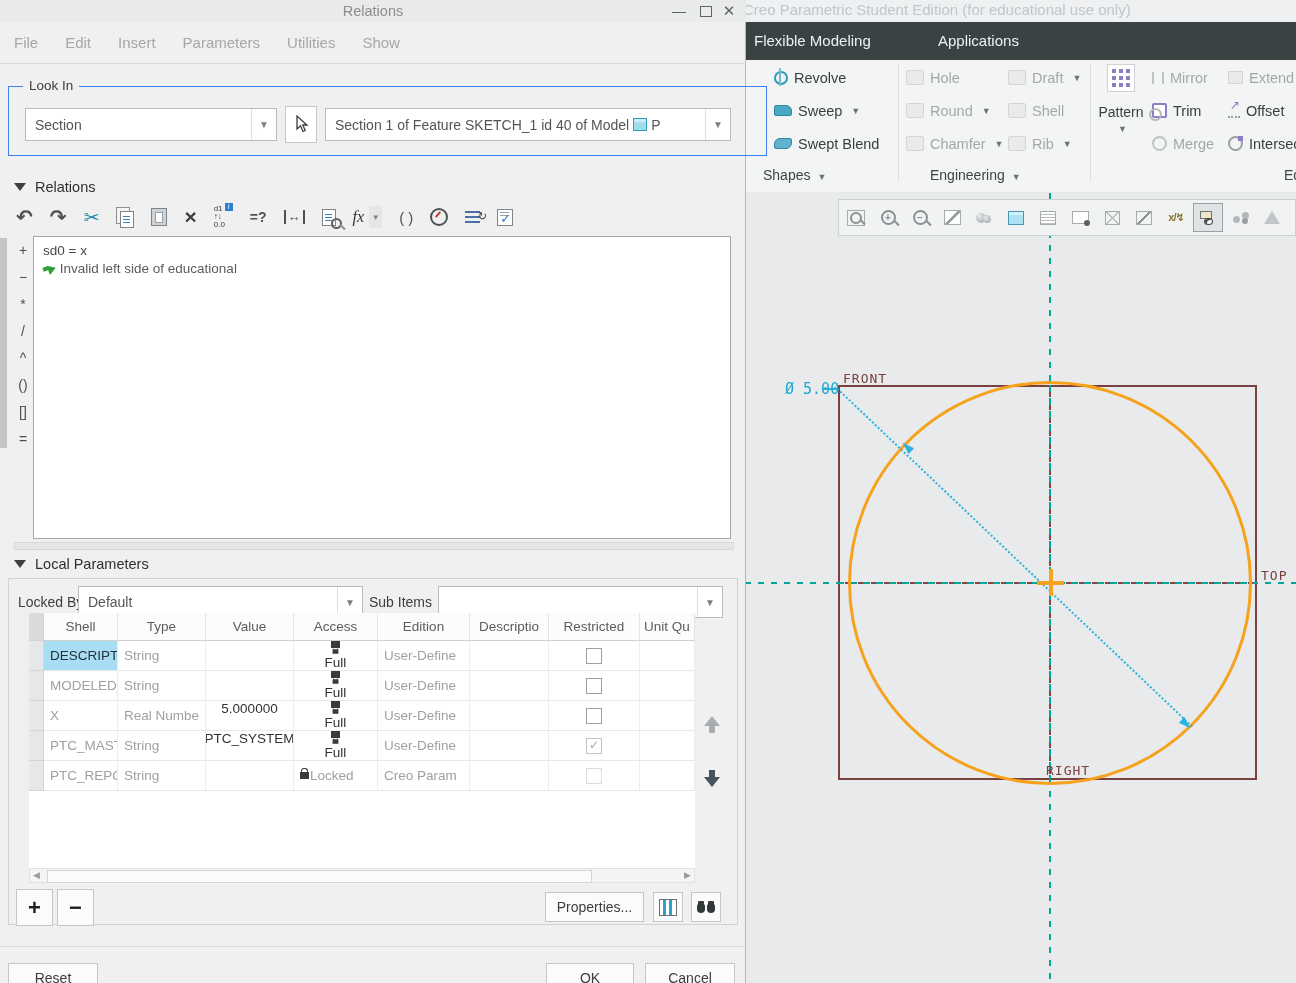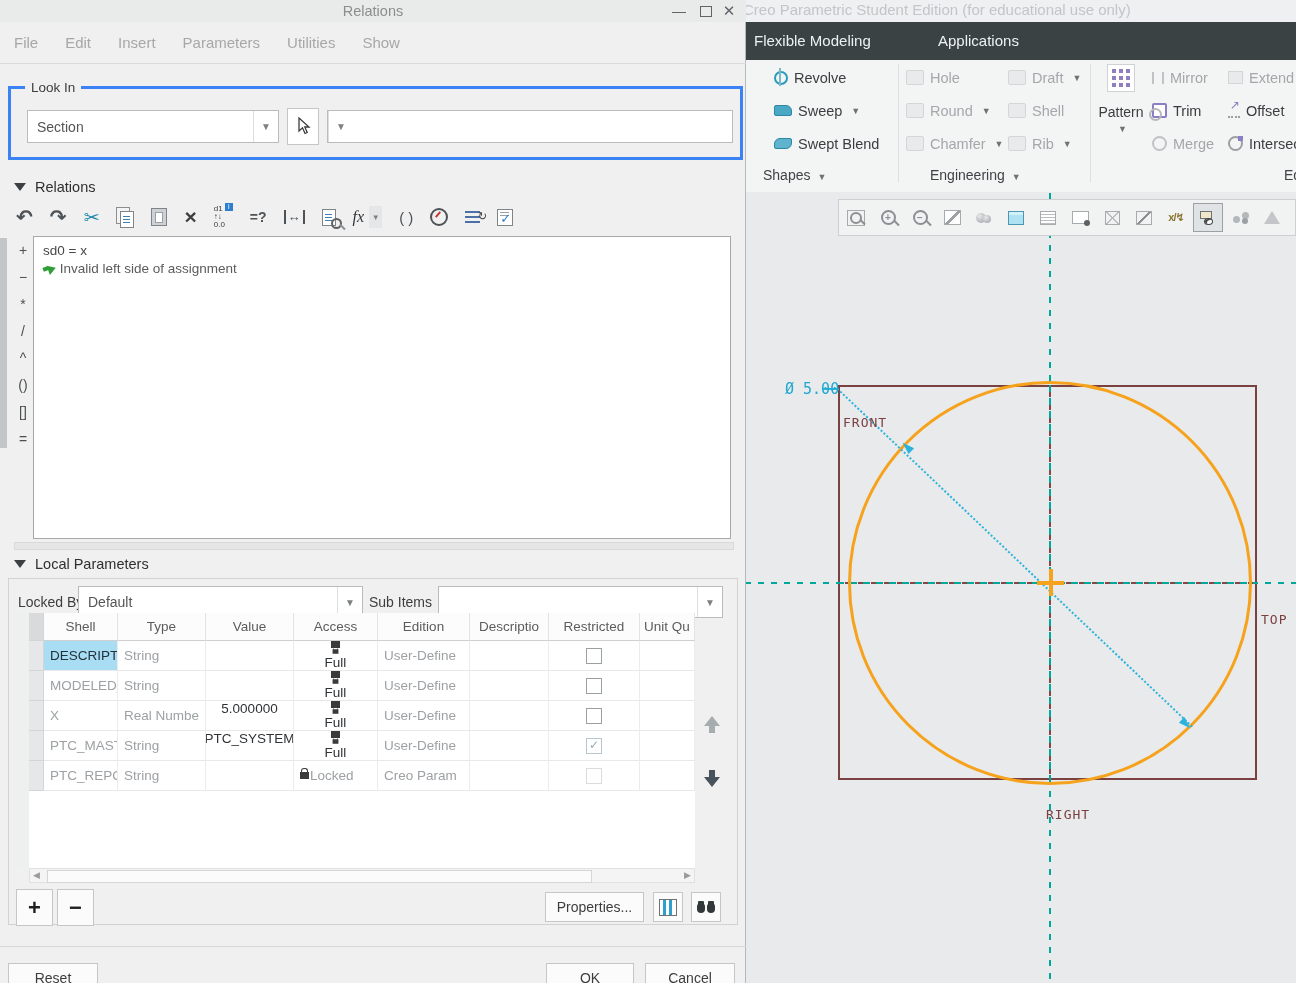--- a/index.html
+++ b/index.html
@@ -78,31 +78,31 @@
       repeating-linear-gradient(#00a79b 0 6px,transparent 6px 13px),
       repeating-linear-gradient(transparent 0 7px,#8a4444 7px 12px,transparent 12px 13px);}
   .sk-square{left:838px;top:193px;width:419px;height:395px;border:2px solid #7b4040;box-sizing:border-box;}
   .sk-circle{left:848px;top:189px;width:404px;height:404px;border:3px solid #f6a21c;border-radius:50%;box-sizing:border-box;}
   .sk-cross-h{left:1037px;top:389px;width:27px;height:4px;background:#f6a21c;}
   .sk-cross-v{left:1049px;top:377px;width:4px;height:27px;background:#f6a21c;}
   .dim-diag{left:838px;top:196px;width:490px;border-top:2px dotted #2ab3dc;transform:rotate(43.6deg);transform-origin:0 0;}
   .dim-arrow-ul{left:901px;top:251px;width:0;height:0;border-right:12px solid #2ab3dc;border-top:4px solid transparent;border-bottom:4px solid transparent;transform:rotate(43.6deg);}
   .dim-arrow-lr{left:1180px;top:528px;width:0;height:0;border-left:12px solid #2ab3dc;border-top:4px solid transparent;border-bottom:4px solid transparent;transform:rotate(43.6deg);}
   .dim-leader{left:823px;top:196px;width:14px;height:2px;background:#2ab3dc;}
-  .cad-label{font-family:"DejaVu Sans Mono",monospace;font-size:13px;color:#7b4040;letter-spacing:1px;margin-top:44px;}
+  .cad-label{font-family:"DejaVu Sans Mono",monospace;font-size:13px;color:#7b4040;letter-spacing:1px;}
   .dim-text{left:785px;top:188px;font-size:15px;color:#1fa8d0;font-family:"DejaVu Sans Mono",monospace;}
   
   .dialog{left:0;top:0;width:746px;height:983px;background:#f0f0f0;border-right:1px solid #b5b8ba;box-sizing:border-box;z-index:20;}
   .dlg-titlebar{left:0;top:0;width:746px;height:22px;background:#e9eaea;text-align:center;}
   .dlg-title{font-size:14.5px;color:#8d8d8d;line-height:22px;}
   .wc{position:absolute;top:0;height:22px;width:22px;text-align:center;line-height:22px;color:#606468;font-size:14px;}
   .wc-max{top:6px;width:10px;height:9px;border:1.5px solid #606468;line-height:0;}
   .menubar{left:0;top:22px;width:746px;height:42px;border-bottom:1px solid #dadada;display:flex;align-items:center;padding-left:14px;gap:27px;box-sizing:border-box;}
   .menu-item{font-size:15px;color:#a7a7a7;}
-  .fieldset{border:3px solid #3b82f6;}
+  .fieldset{border:1px solid #3b82f6;padding-left:28px;}
   .legend{position:absolute;left:14px;top:-9px;background:#f0f0f0;padding:0 6px;font-size:13.5px;color:#3d3d3d;}
   .combo{background:#fff;border:1px solid #b9bcbe;box-sizing:border-box;display:flex;align-items:center;font-size:14px;color:#555;overflow:hidden;gap:44px;}
   .combo .txt{padding-left:9px;white-space:nowrap;overflow:hidden;flex:1;display:flex;align-items:center;gap:4px;}
   .combo .dd{width:24px;align-self:stretch;border-left:1px solid #dcdee0;display:flex;align-items:center;justify-content:center;color:#7d8184;font-size:10px;flex:none;}
   .cube-glyph{display:inline-block;width:12px;height:11px;background:#9fdcec;border:1px solid #2e9ab5;box-shadow:inset 0 3px #cdeef7;flex:none;}
   .sec-hdr{display:flex;align-items:center;gap:9px;font-size:14.5px;color:#2f2f2f;}
   .tri-down{width:0;height:0;border-left:6px solid transparent;border-right:6px solid transparent;border-top:8px solid #3c4043;}
   .rtb{display:flex;align-items:center;gap:17px;}
   .rtb .t{font-size:17px;color:#4c5256;}
   .doc{width:12px;height:15px;background:#fff;border:1px solid #7f8488;position:relative;display:inline-block;}
@@ -348,20 +348,25 @@
       <div class="abs combo" style="left:16px;top:21px;width:252px;height:33px">
         <span class="txt">Section</span>
         <span class="dd">▼</span>
       </div>
       <div class="abs btn" style="left:276px;top:19px;width:32px;height:37px;background:#fff">
         <svg class="cursor-svg" viewBox="0 0 15 19">
             <path d="M3 1 L3 14 L6.5 10.8 L9 16.5 L11.2 15.5 L8.8 10 L13 10 Z" fill="#fff" stroke="#3a3e40" stroke-width="1.3"></path>
           </svg>
       </div>
       <div class="abs combo" style="left:316px;top:21px;width:406px;height:33px">
+        <span class="txt">
+          <span style="white-space:nowrap">Section 1 of Feature SKETCH_1 id 40 of Model</span>
+          <span class="cube-glyph"></span>
+          <span>PRT000</span>
+        </span>
         <span class="dd">▼</span>
       </div>
     </div>
 
     <div class="abs sec-hdr" style="left:14px;top:179px">
       <span class="tri-down"></span>
       <span>Relations</span>
     </div>
 
     <div class="abs rtb" style="left:16px;top:201px;height:32px">
@@ -398,21 +403,21 @@
         <div class="op">/</div>
         <div class="op">^</div>
         <div class="op">()</div>
         <div class="op">[]</div>
         <div class="op">=</div>
       </div>
     <div class="abs editor" style="left:33px;top:236px;width:698px;height:303px">
       <div style="padding:6px 0 0 9px;color:#474747">sd0 = x</div>
       <div style="padding:3px 0 0 9px;color:#5c5c5c">
         <span class="garr"></span>
-        <span>Invalid left side of assignment</span>
+        <span>Invalid left side of educational</span>
       </div>
     </div>
     <div class="abs" style="left:14px;top:542px;width:718px;height:6px;background:#e6e6e6;border:1px solid #d9d9d9"></div>
 
     <div class="abs sec-hdr" style="left:14px;top:556px">
       <span class="tri-down"></span>
       <span>Local Parameters</span>
     </div>
 
     <div class="abs" style="left:8px;top:578px;width:730px;height:347px;border:1px solid #d2d2d2;box-sizing:border-box"></div>

